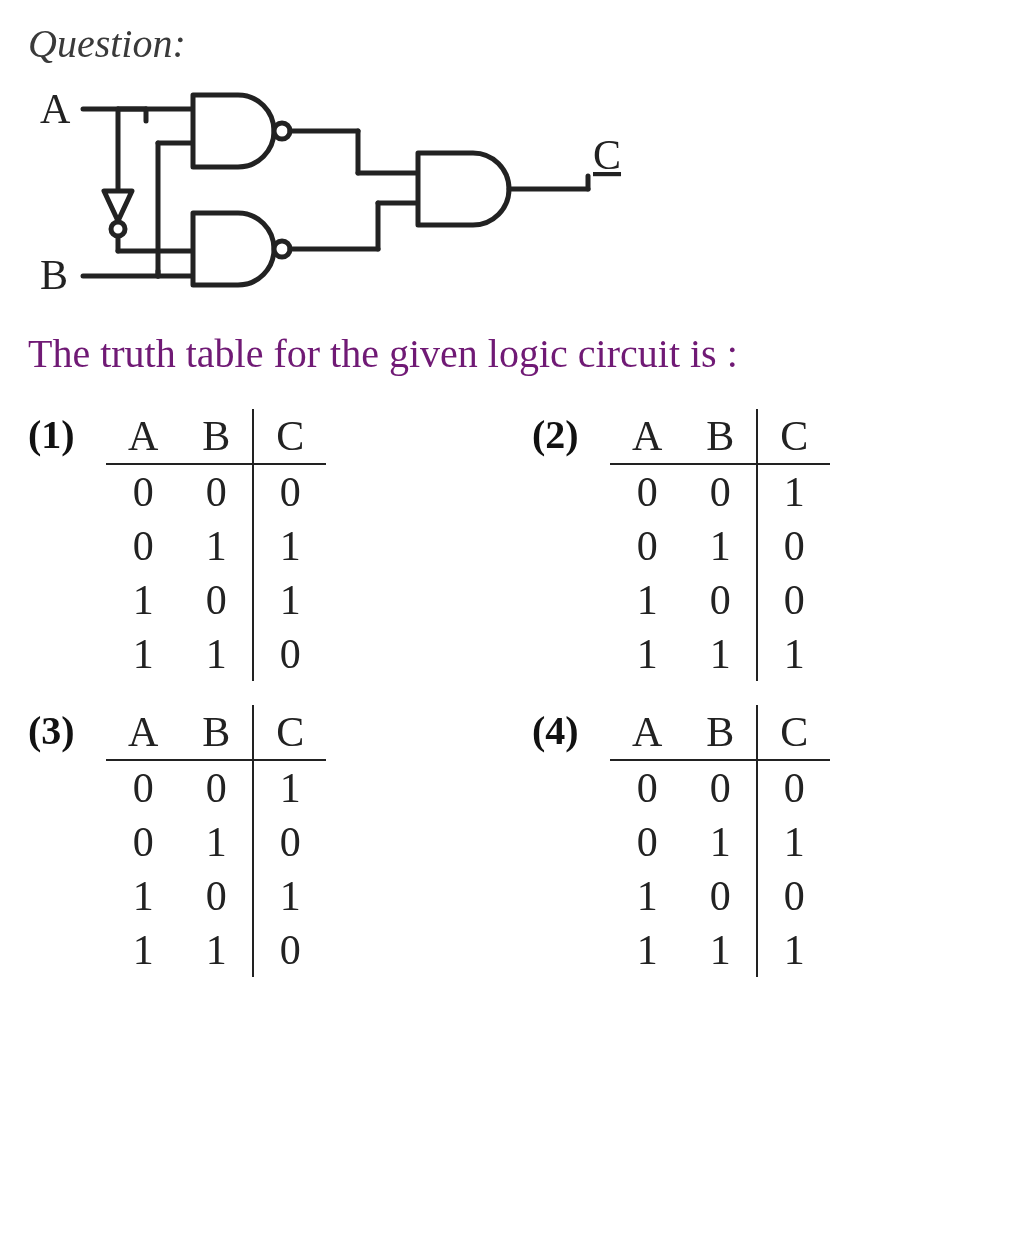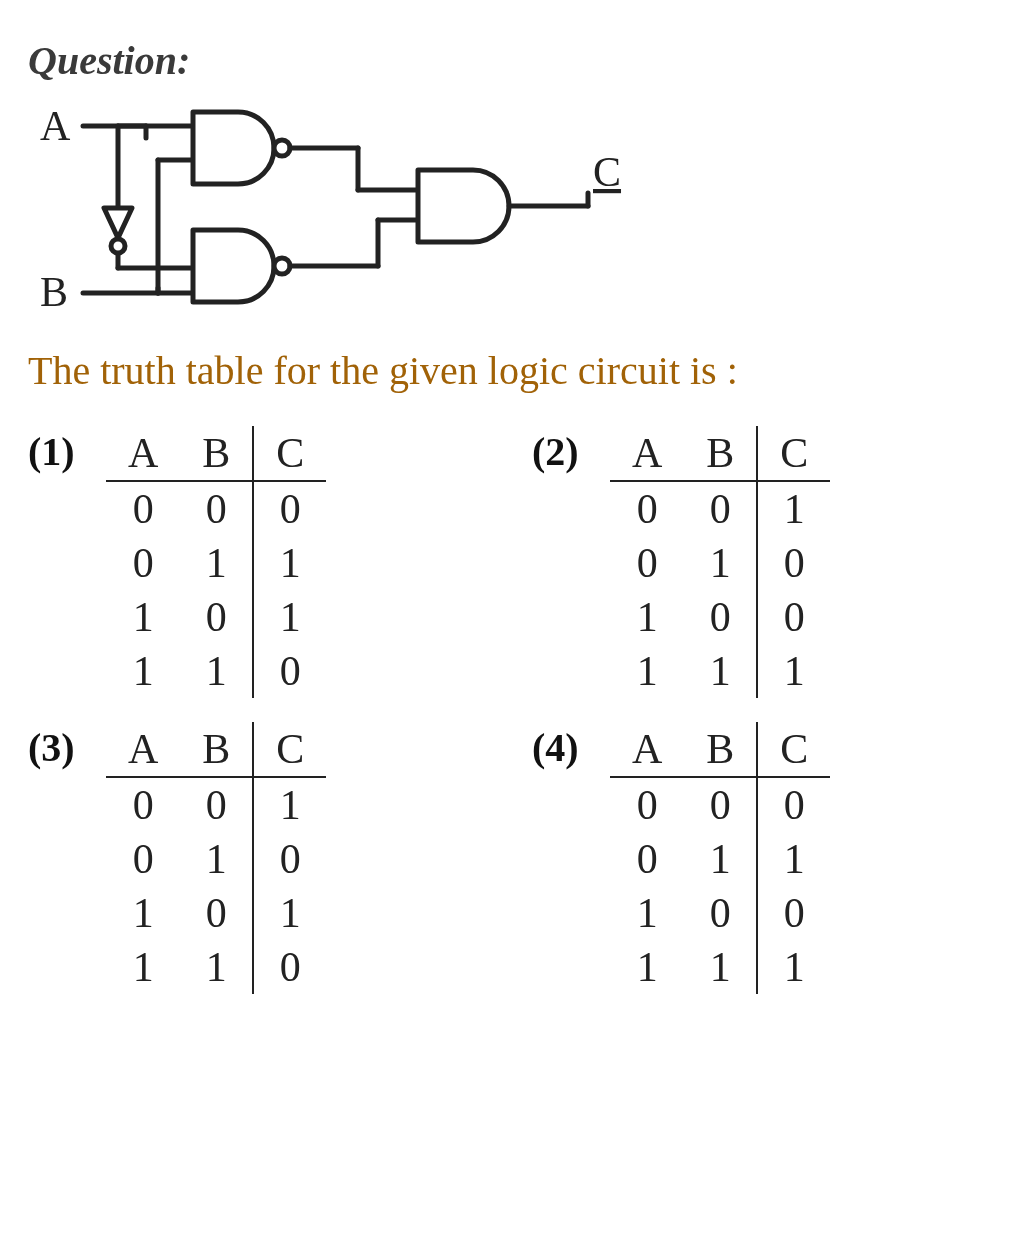--- a/index.html
+++ b/index.html
@@ -6,37 +6,36 @@
     margin: 0;
     padding: 20px 28px;
     font-family: Georgia, 'Times New Roman', serif;
     background: #ffffff;
     color: #222;
     width: 1024px;
     box-sizing: border-box;
   }
   .question-label {
     font-style: italic;
-    font-weight: bold;
+    font-weight: normal;
     font-size: 40px;
     color: #3a3a3a;
     margin-bottom: 14px;
-    margin-top: 17px;
   }
   .circuit-wrap {
     margin: 4px 0 26px 0;
   }
   .circuit-wrap svg {
     display: block;
   }
   .prompt {
     font-family: 'Palatino Linotype', Palatino, Georgia, serif;
     font-size: 40px;
     line-height: 1.35;
-    color: #a16207;
+    color: #701a75;
     margin: 8px 0 28px 0;
   }
   .options {
     display: grid;
     grid-template-columns: 1fr 1fr;
     column-gap: 40px;
     row-gap: 24px;
   }
   .option {
     display: flex;

